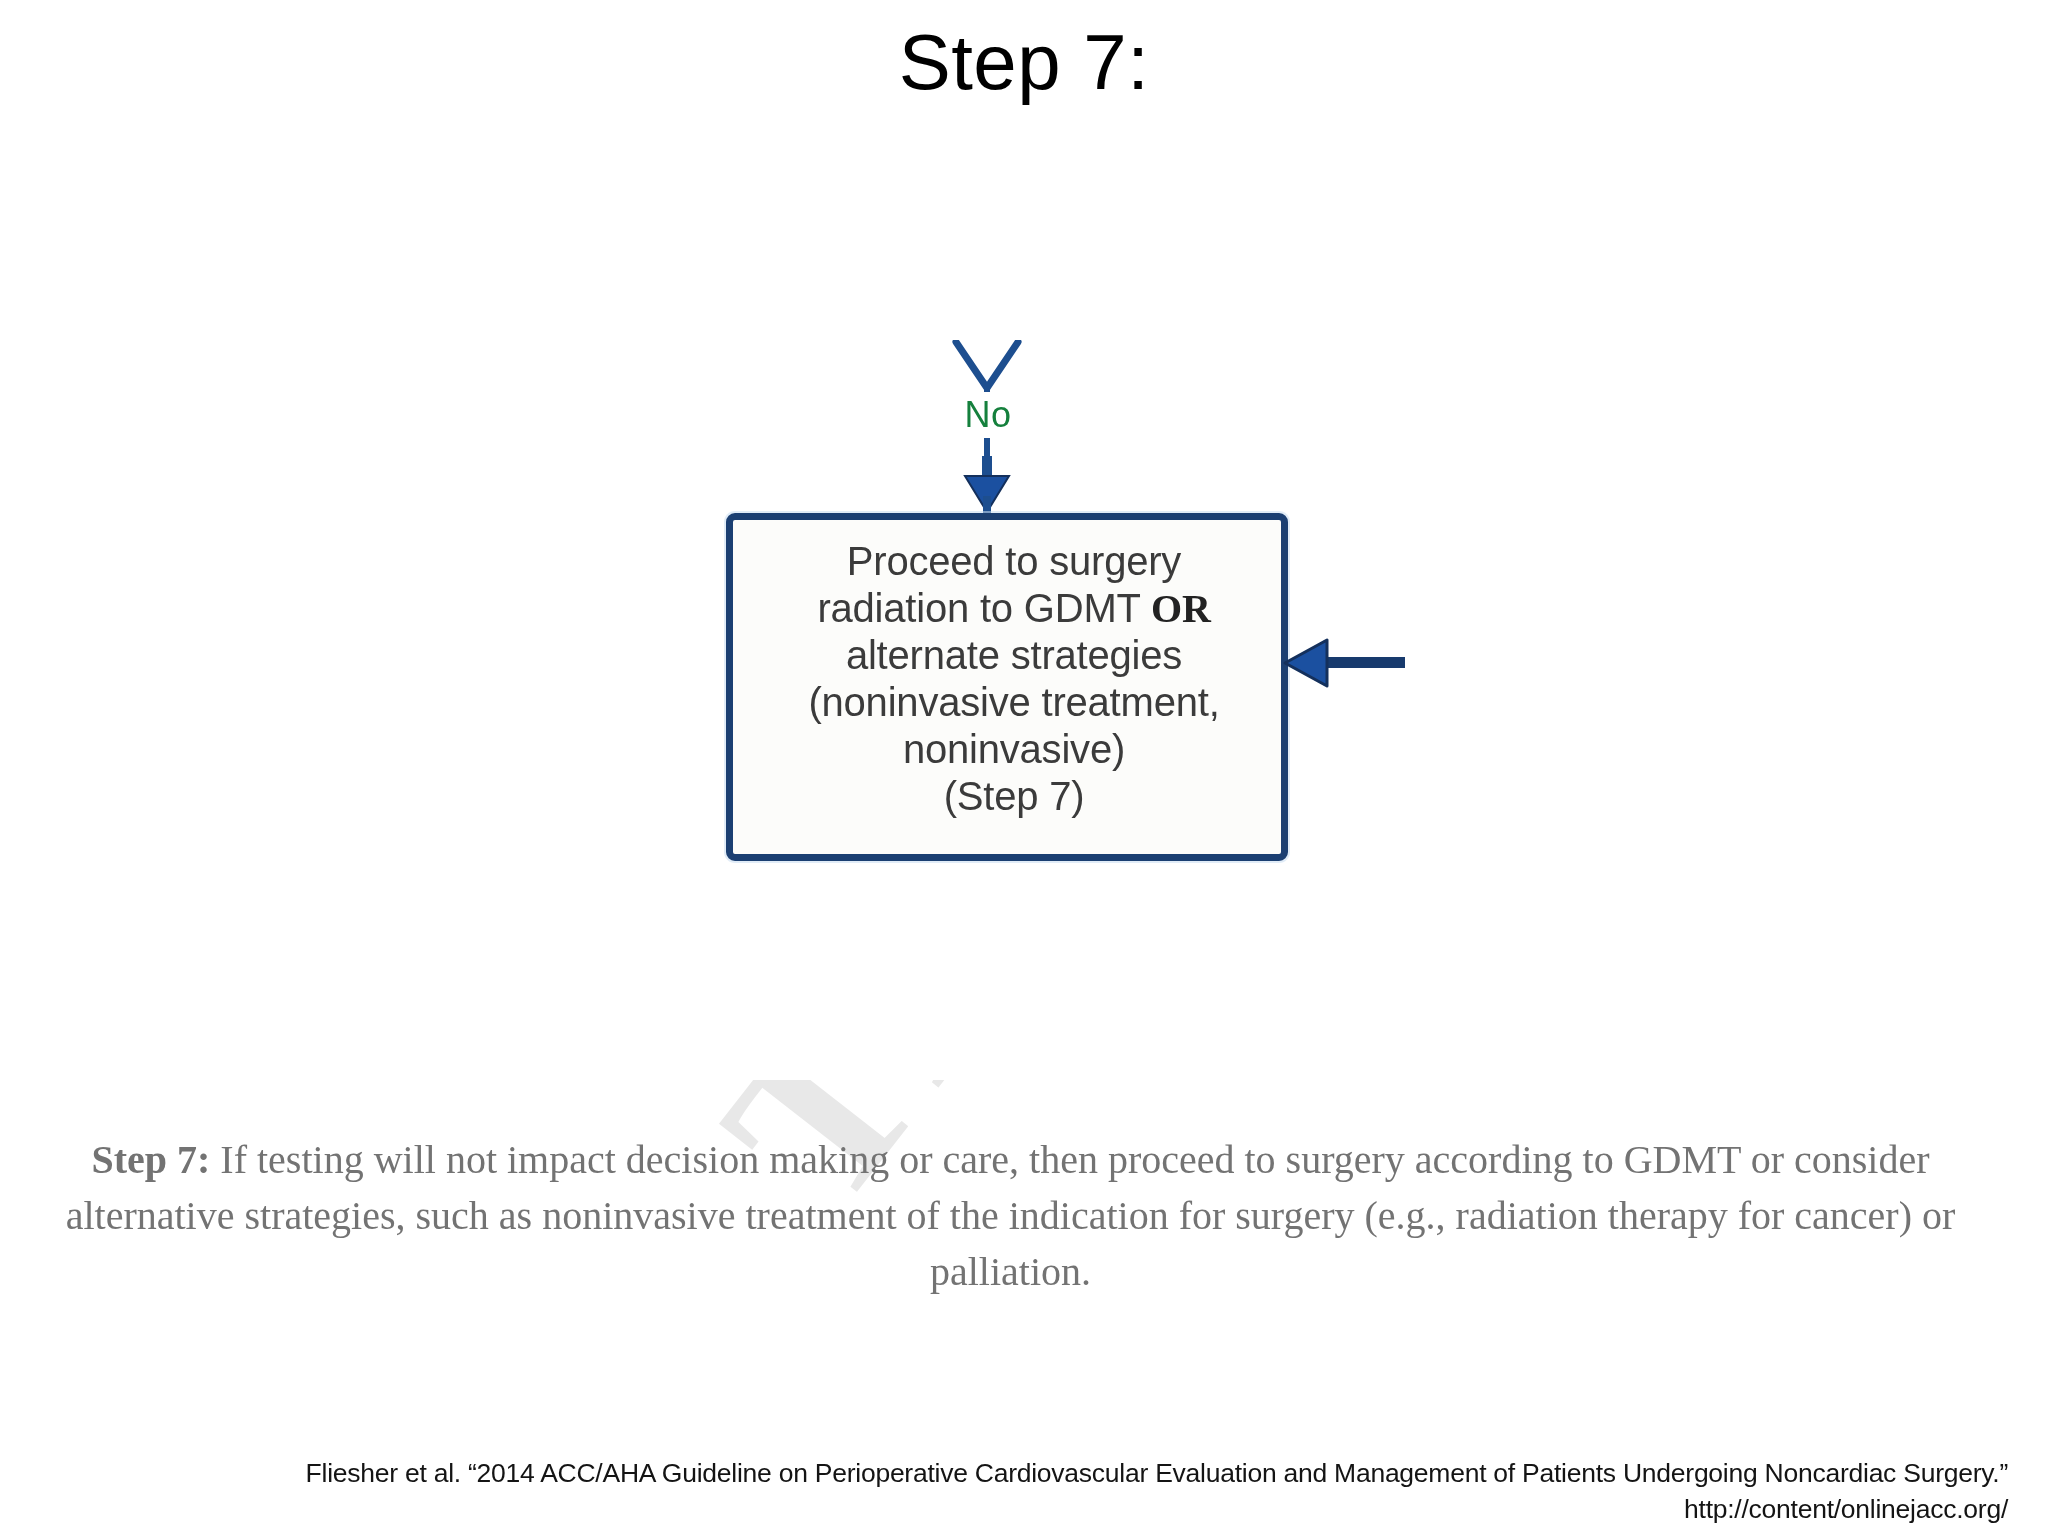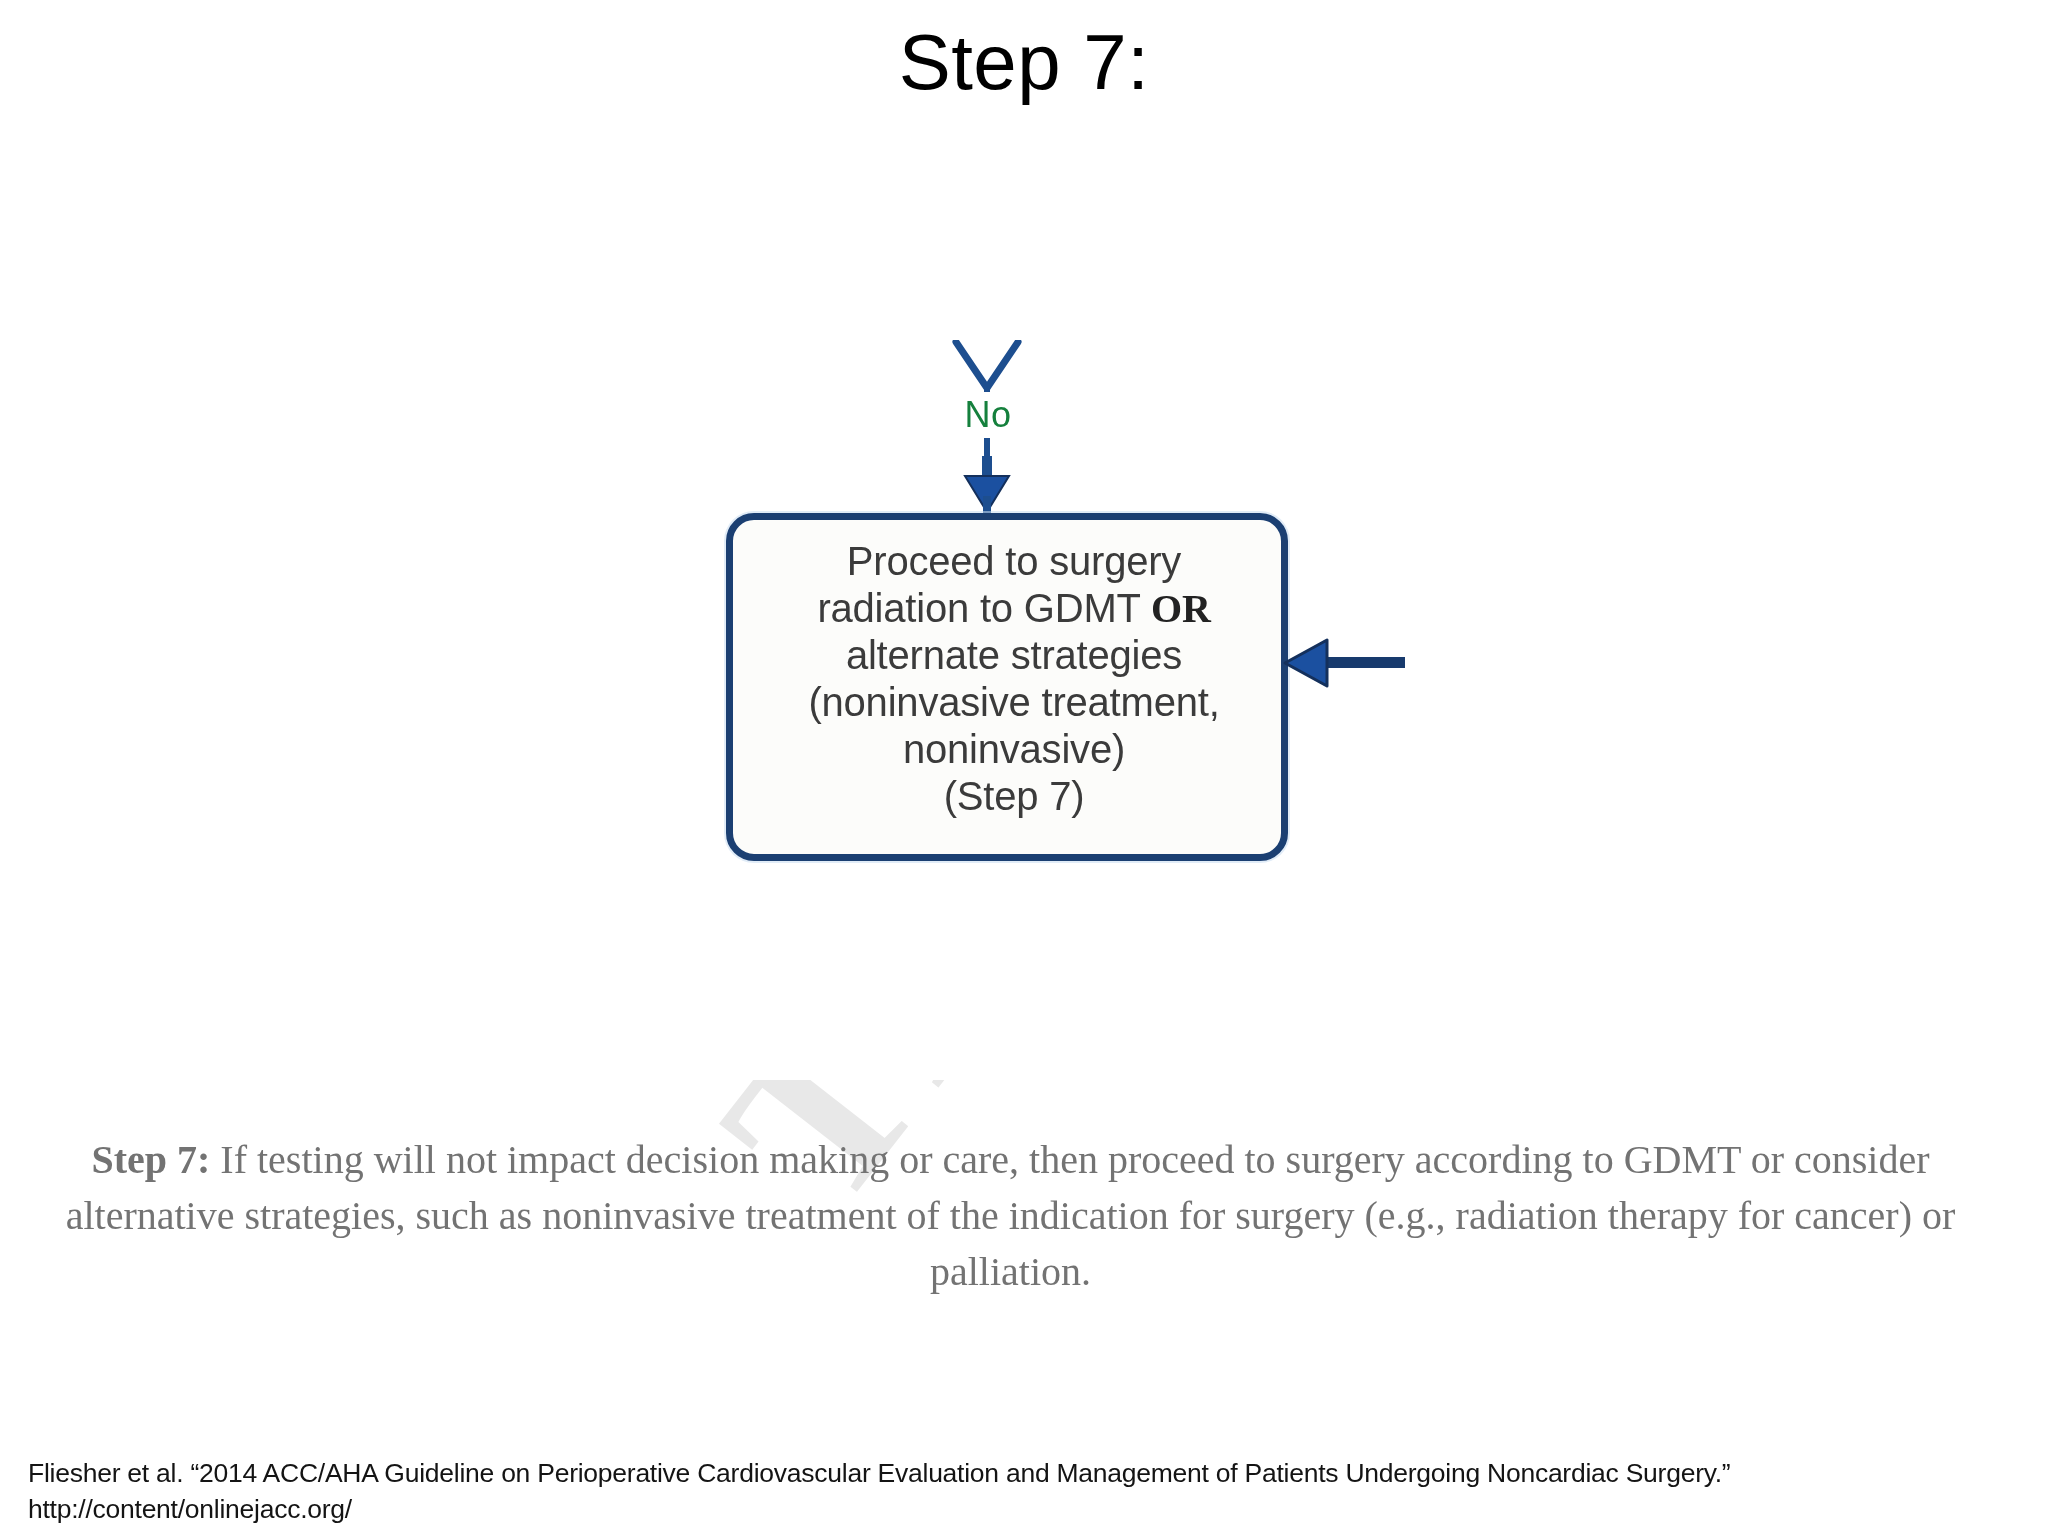--- a/index.html
+++ b/index.html
@@ -88,21 +88,21 @@
   .arrow-down svg { display: block; }
 
   
   .process-box {
     position: absolute;
     left: 26px;
     top: 183px;
     width: 562px;
     height: 348px;
     border: 7px solid #1b3f72;
-    border-radius: 28px;
+    border-radius: 9px;
     background: #fcfcfa;
     box-sizing: border-box;
     box-shadow: 0 0 0 2px rgba(200, 220, 240, 0.55);
   }
   .process-box-text {
     position: absolute;
     left: -10px;
     top: 18px;
     width: 582px;
     text-align: center;
@@ -173,21 +173,21 @@
     position: absolute;
     left: 28px;
     top: 1455px;
     width: 1980px;
     font-family: "Liberation Sans", sans-serif;
     font-size: 26.5px;
     line-height: 36px;
     color: #141414;
     letter-spacing: -0.25px;
   }
-  .citation div { white-space: nowrap; }
+  .citation div { white-space: nowrap; text-align: right; }
 </style>
 </head>
 <body>
 
 <div class="slide-title">Step 7:</div>
 
 <div class="flowchart">
 
   <div class="decision-tail">
     <svg width="70" height="56" viewBox="0 0 70 56">

